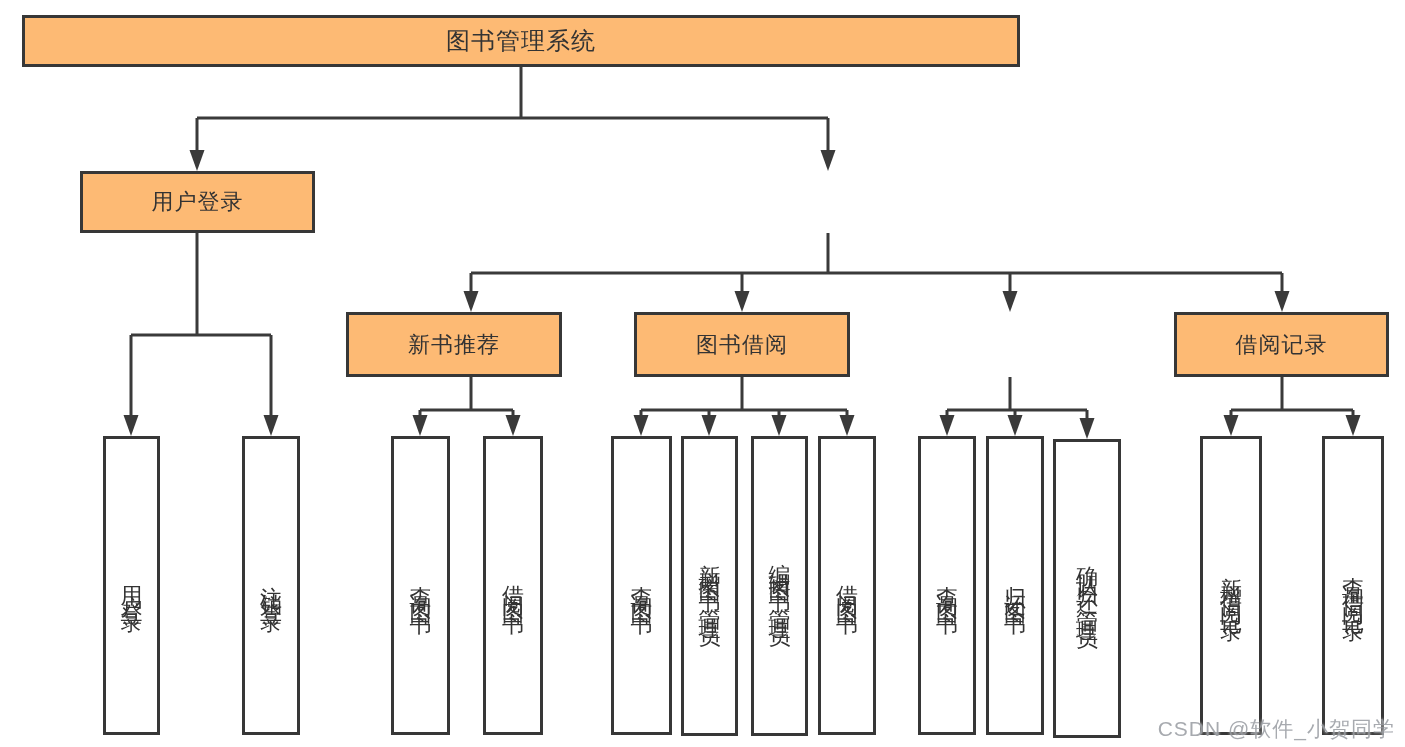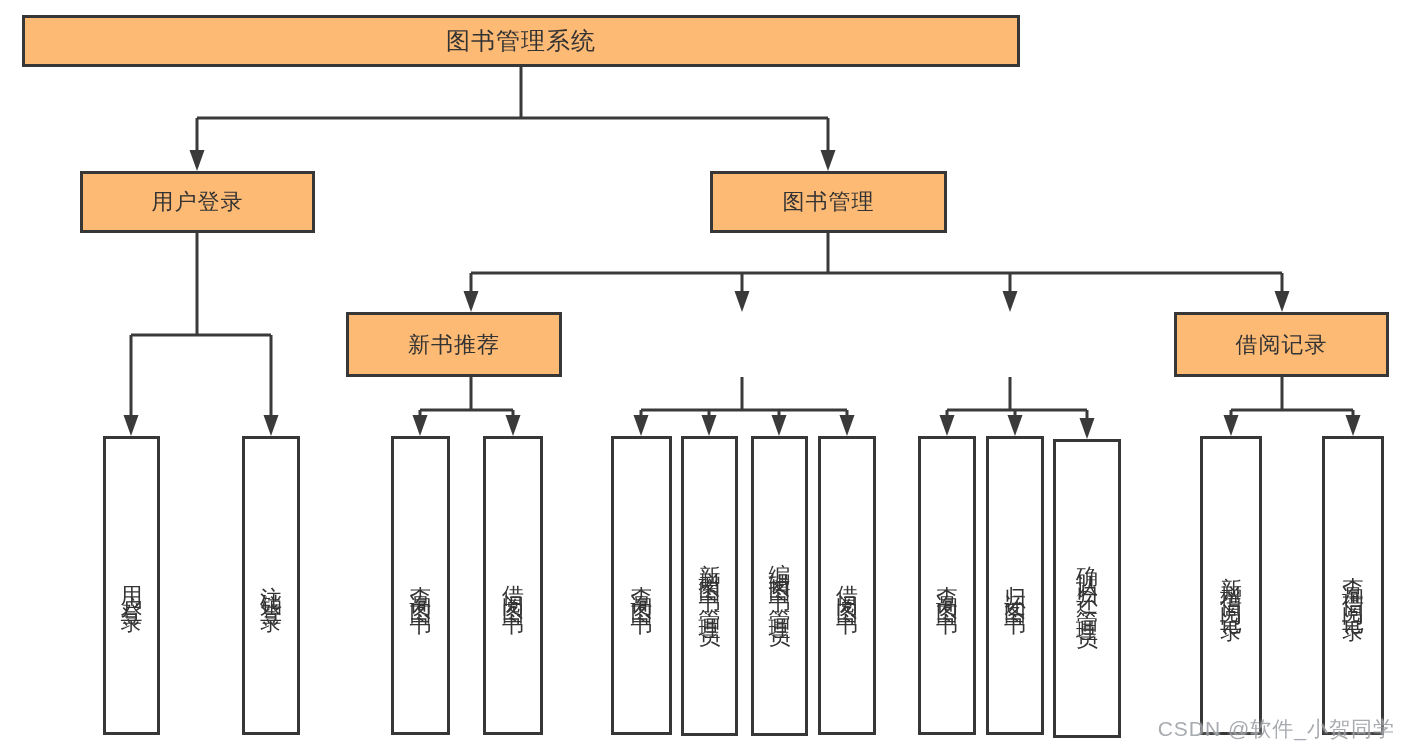--- a/index.html
+++ b/index.html
@@ -83,23 +83,23 @@
     <g>
       <path class="wire" d="M1282 377 V410 M1231 410 H1353 M1231 410 V417 M1353 410 V417"></path>
       <path class="arrow" d="M1223.5 415 h15 L1231 436 Z"></path>
       <path class="arrow" d="M1345.5 415 h15 L1353 436 Z"></path>
     </g>
   </svg>
 
   <div class="hnode root" style="left:22px;top:15px;width:998px;height:52px;">图书管理系统</div>
 
   <div class="hnode" style="left:80px;top:171px;width:235px;height:62px;">用户登录</div>
-  <div class="hnode" style="left:710px;top:171px;width:237px;height:62px;">图书管理</div>
 
   <div class="hnode" style="left:346px;top:312px;width:216px;height:65px;">新书推荐</div>
+  <div class="hnode" style="left:634px;top:312px;width:216px;height:65px;">图书借阅</div>
   <div class="hnode" style="left:1174px;top:312px;width:215px;height:65px;">借阅记录</div>
 
   <div class="vnode" style="left:103px;top:436px;width:57px;height:299px;">
     <span>用户登录</span>
   </div>
   <div class="vnode" style="left:242px;top:436px;width:58px;height:299px;">
     <span>注销登录</span>
   </div>
 
   <div class="vnode" style="left:391px;top:436px;width:59px;height:299px;">

